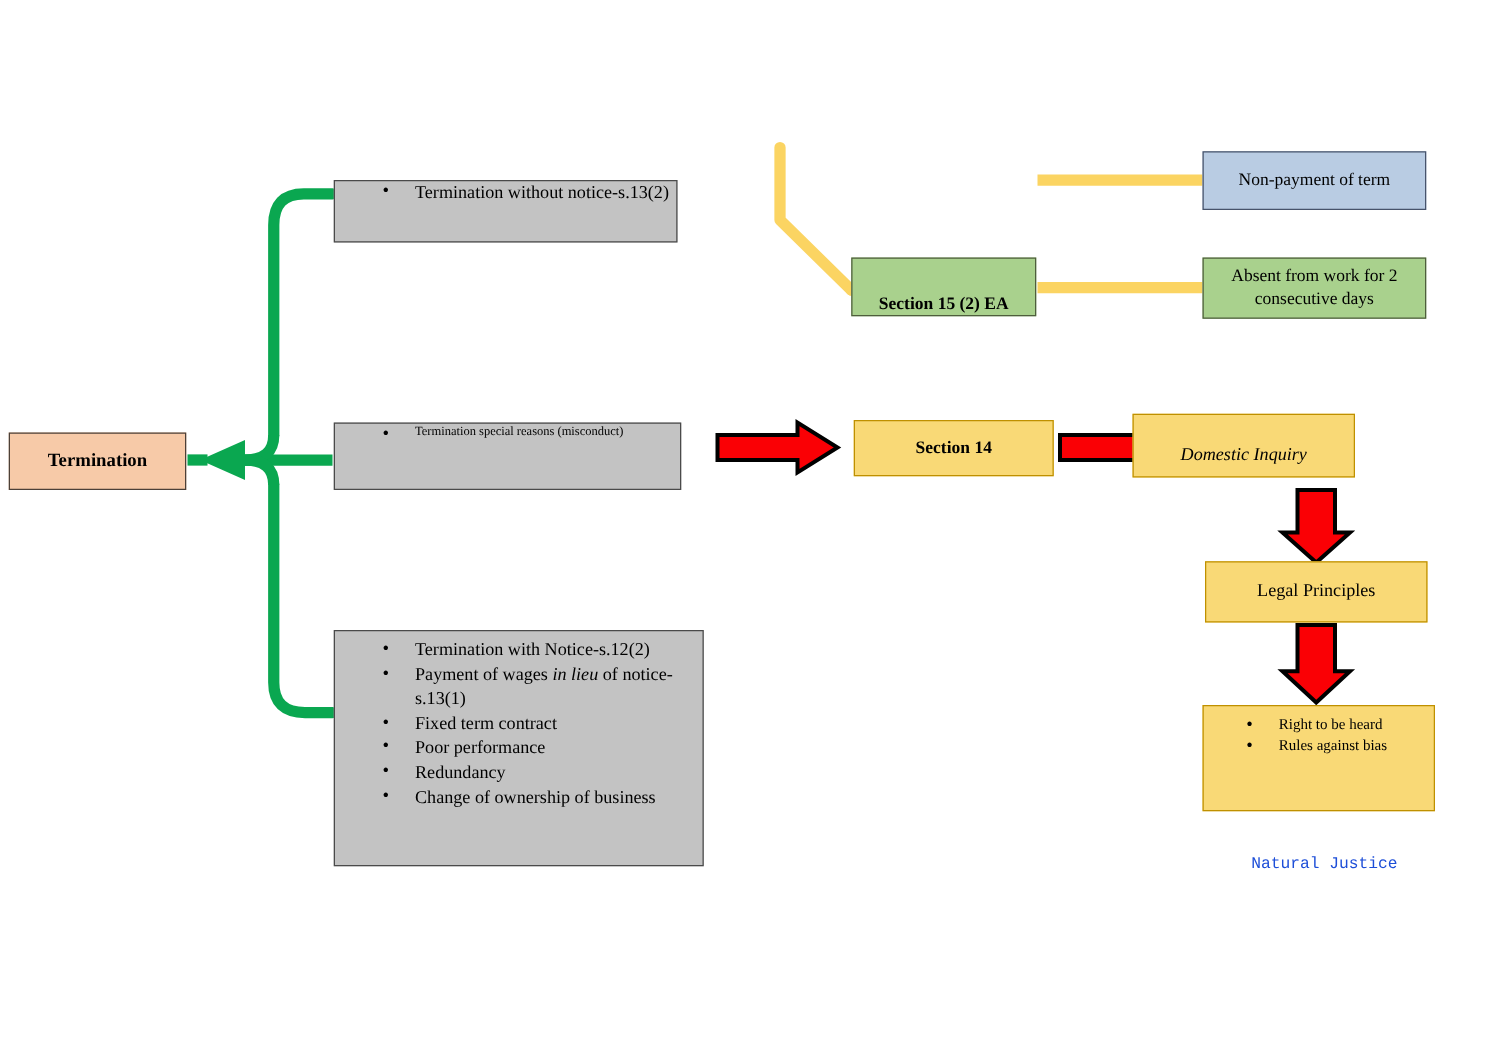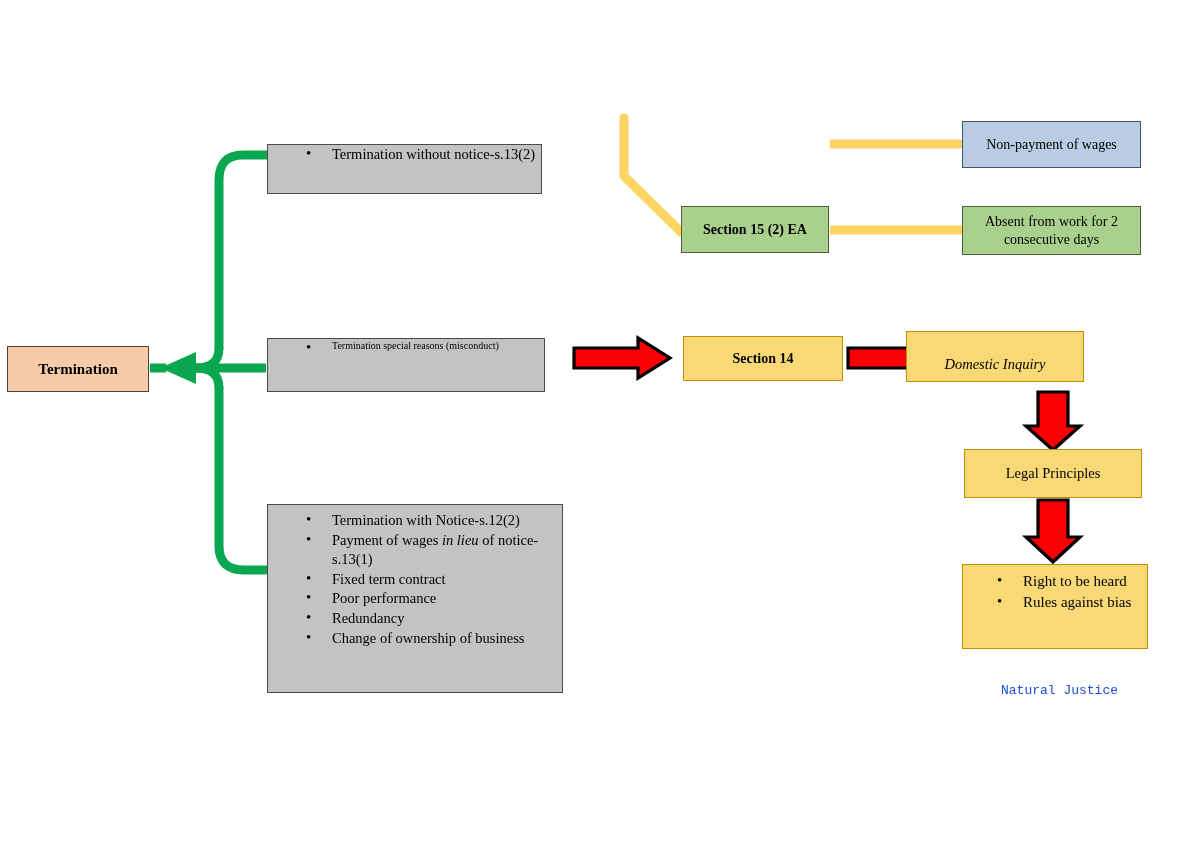--- a/index.html
+++ b/index.html
@@ -155,44 +155,44 @@
       <li><span>Payment of wages </span><span class="ital">in lieu</span><span> of notice-s.13(1)</span></li>
       <li>Fixed term contract</li>
       <li>Poor performance</li>
       <li>Redundancy</li>
       <li>Change of ownership of business</li>
     </ul>
   </div>
 
 
   <div class="node node-center fill-blue" style="left:962px; top:121px; width:179px; height:47px; font-size:14px;">
-    <span>Non-payment of wages</span>
+    <span>Non-payment of term</span>
   </div>
 
-  <div class="node node-center fill-green" style="left:681px; top:206px; width:148px; height:47px; font-size:14px;">
+  <div class="node node-center fill-green" style="left:681px; top:206px; width:148px; height:47px; font-size:14px;align-items:flex-end;">
     <span class="bold">Section 15 (2) EA</span>
   </div>
 
   <div class="node node-center fill-green" style="left:962px; top:206px; width:179px; height:49px; font-size:14px; line-height:1.28;">
     <span>Absent from work for 2 consecutive days</span>
   </div>
 
   <div class="node node-center fill-yellow" style="left:683px; top:336px; width:160px; height:45px; font-size:14px;">
     <span class="bold">Section 14</span>
   </div>
 
   <div class="node node-top fill-yellow" style="left:906px; top:331px; width:178px; height:51px; font-size:14.5px; padding-top:24px;font-style:italic;">
     <span>Domestic Inquiry</span>
   </div>
 
   <div class="node node-center fill-yellow" style="left:964px; top:449px; width:178px; height:49px; font-size:14.5px;">
     <span>Legal Principles</span>
   </div>
 
-  <div class="node fill-yellow" style="left:962px; top:564px; width:186px; height:85px; font-size:15px; padding-top:7px;">
+  <div class="node fill-yellow" style="left:962px; top:564px; width:186px; height:85px; font-size:12px; padding-top:7px;">
     <ul class="bullets" style="padding-left:34px;">
       <li>Right to be heard</li>
       <li>Rules against bias</li>
     </ul>
   </div>
 
   <div class="caption" style="left:1001px; top:683px;">Natural Justice</div>
 
 </div>
 

